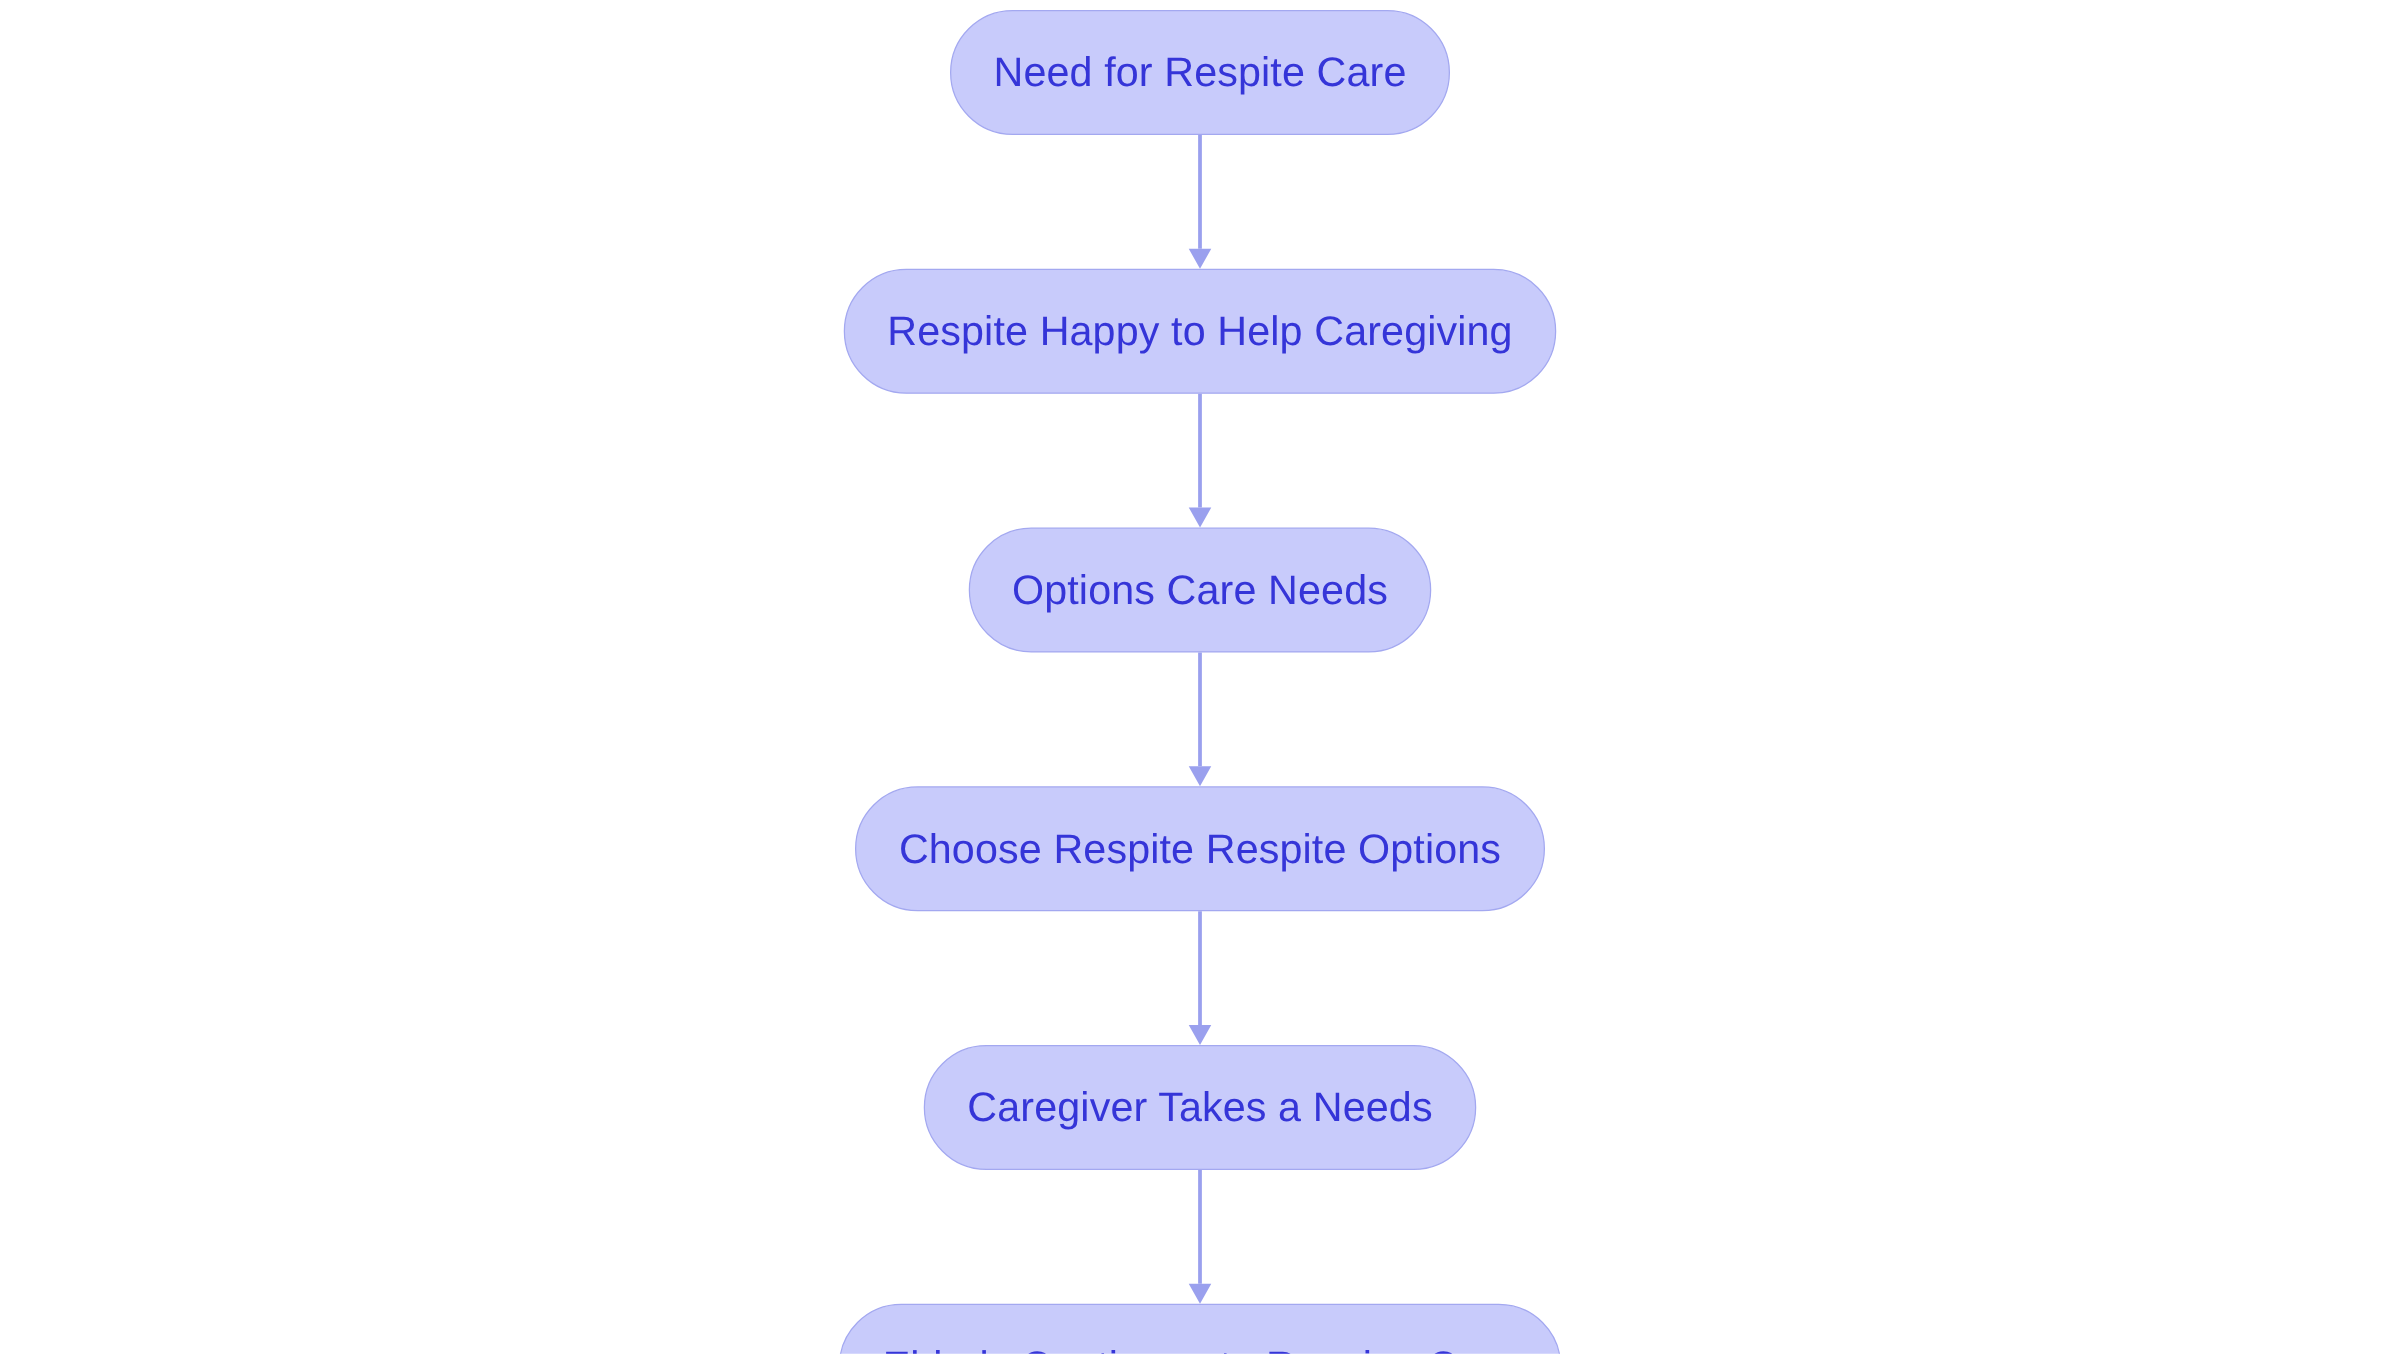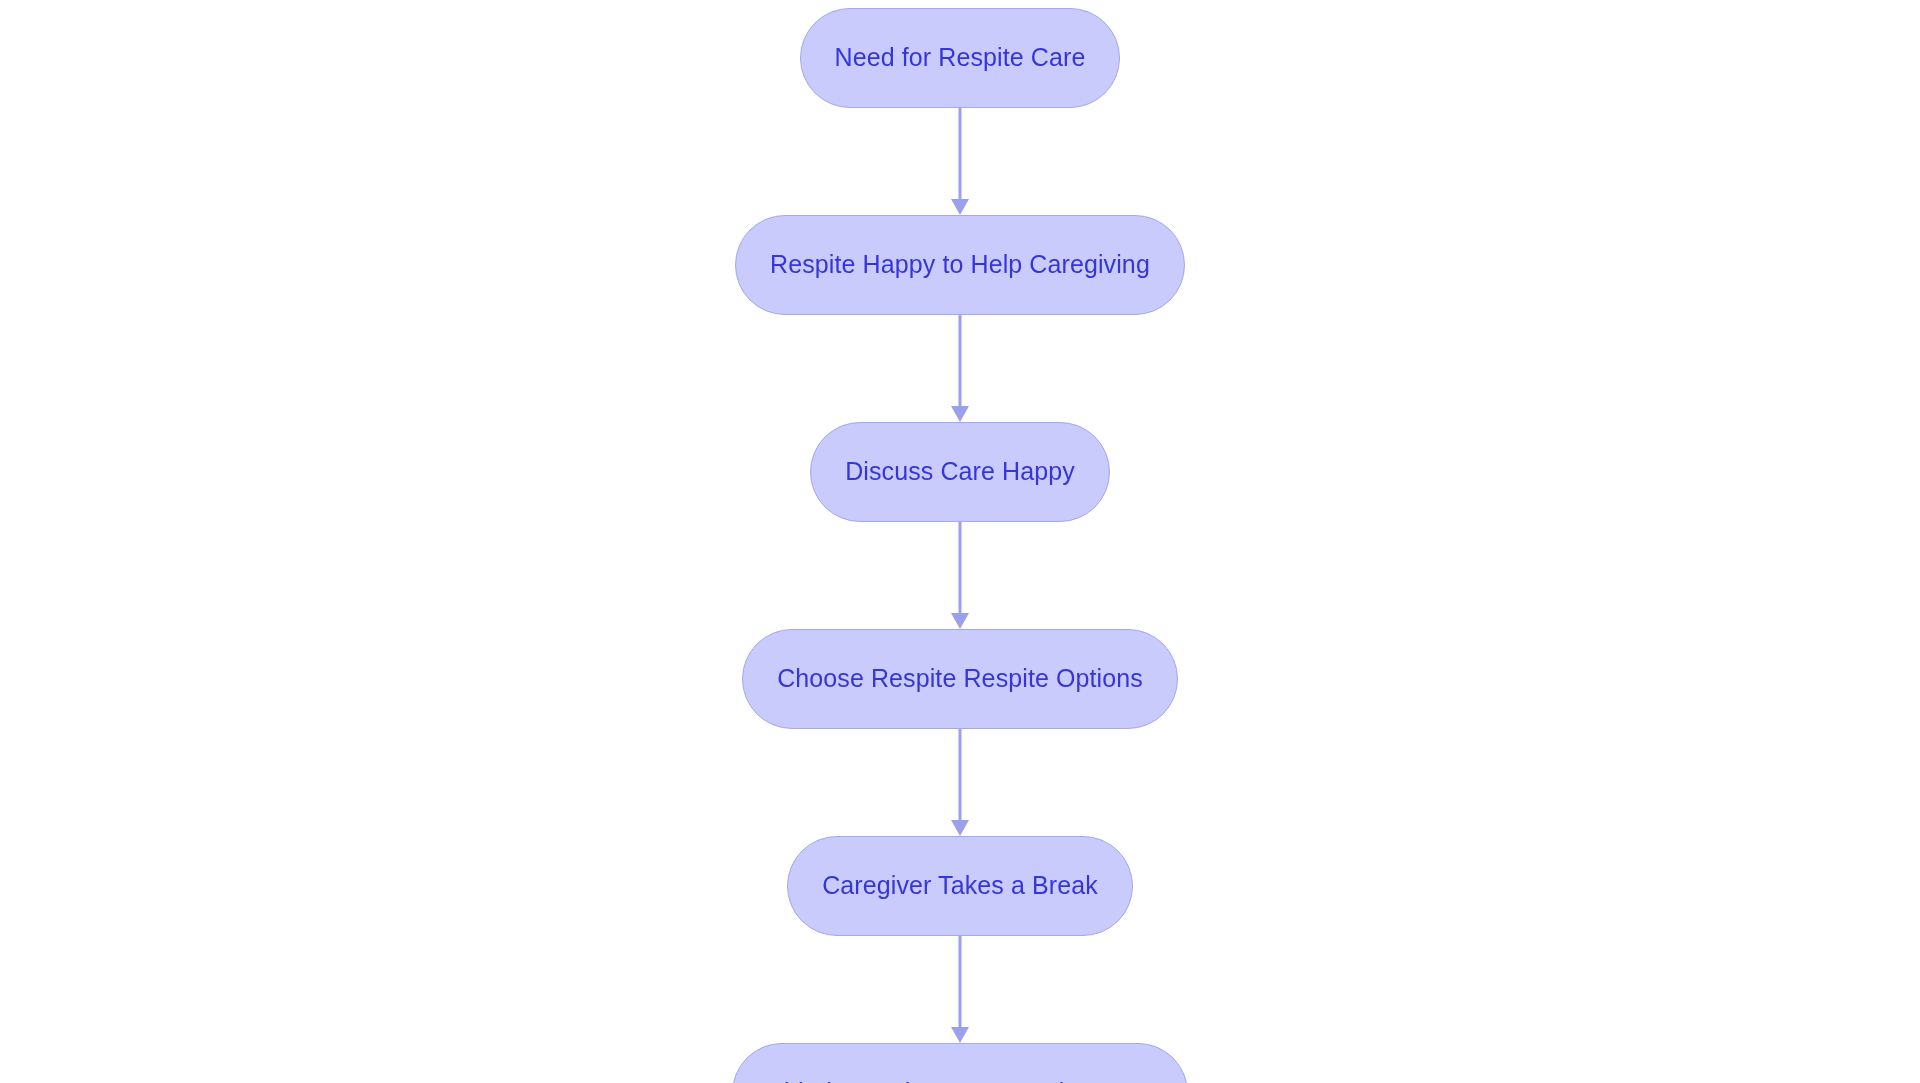--- a/index.html
+++ b/index.html
@@ -44,21 +44,21 @@
     justify-content: center;
     background: #c8cbfb;
     border: 1.5px solid #a3a8f0;
     border-radius: 50px;
     padding: 0 34px;
     flex: 0 0 auto;
   }
 
   .node-label {
     color: #3535d8;
-    font-size: 25px;
+    font-size: 33px;
     line-height: 1.1;
     letter-spacing: 0.1px;
     white-space: nowrap;
     font-weight: 400;
   }
 
   
   .connector {
     position: relative;
     width: 40px;
@@ -105,39 +105,39 @@
     <div class="node">
       <span class="node-label">Respite Happy to Help Caregiving</span>
     </div>
 
     <div class="connector">
       <div class="conn-line"></div>
       <div class="conn-head"></div>
     </div>
 
     <div class="node">
-      <span class="node-label">Discuss Care Happy</span>
+      <span class="node-label">Options Care Needs</span>
     </div>
 
     <div class="connector">
       <div class="conn-line"></div>
       <div class="conn-head"></div>
     </div>
 
     <div class="node">
       <span class="node-label">Choose Respite Respite Options</span>
     </div>
 
     <div class="connector">
       <div class="conn-line"></div>
       <div class="conn-head"></div>
     </div>
 
     <div class="node">
-      <span class="node-label">Caregiver Takes a Break</span>
+      <span class="node-label">Caregiver Takes a Needs</span>
     </div>
 
     <div class="connector">
       <div class="conn-line"></div>
       <div class="conn-head"></div>
     </div>
 
     <div class="node">
       <span class="node-label">Elderly Continues to Receive Care</span>
     </div>

